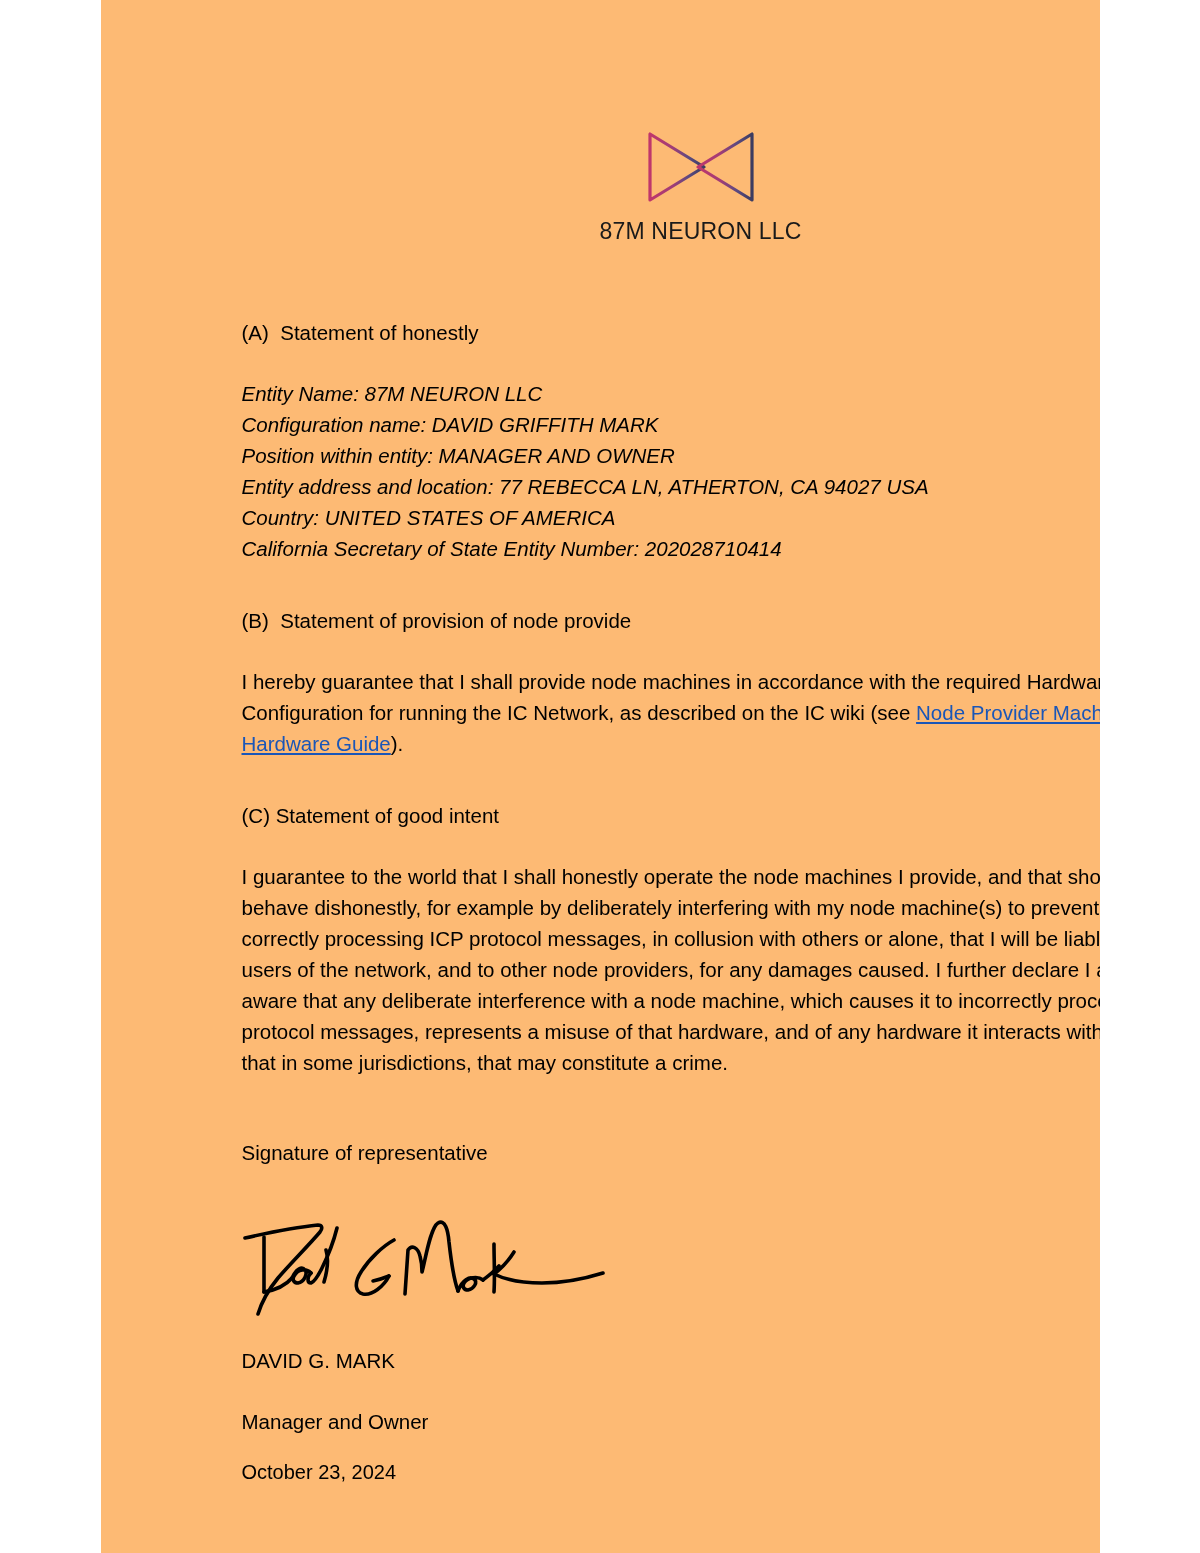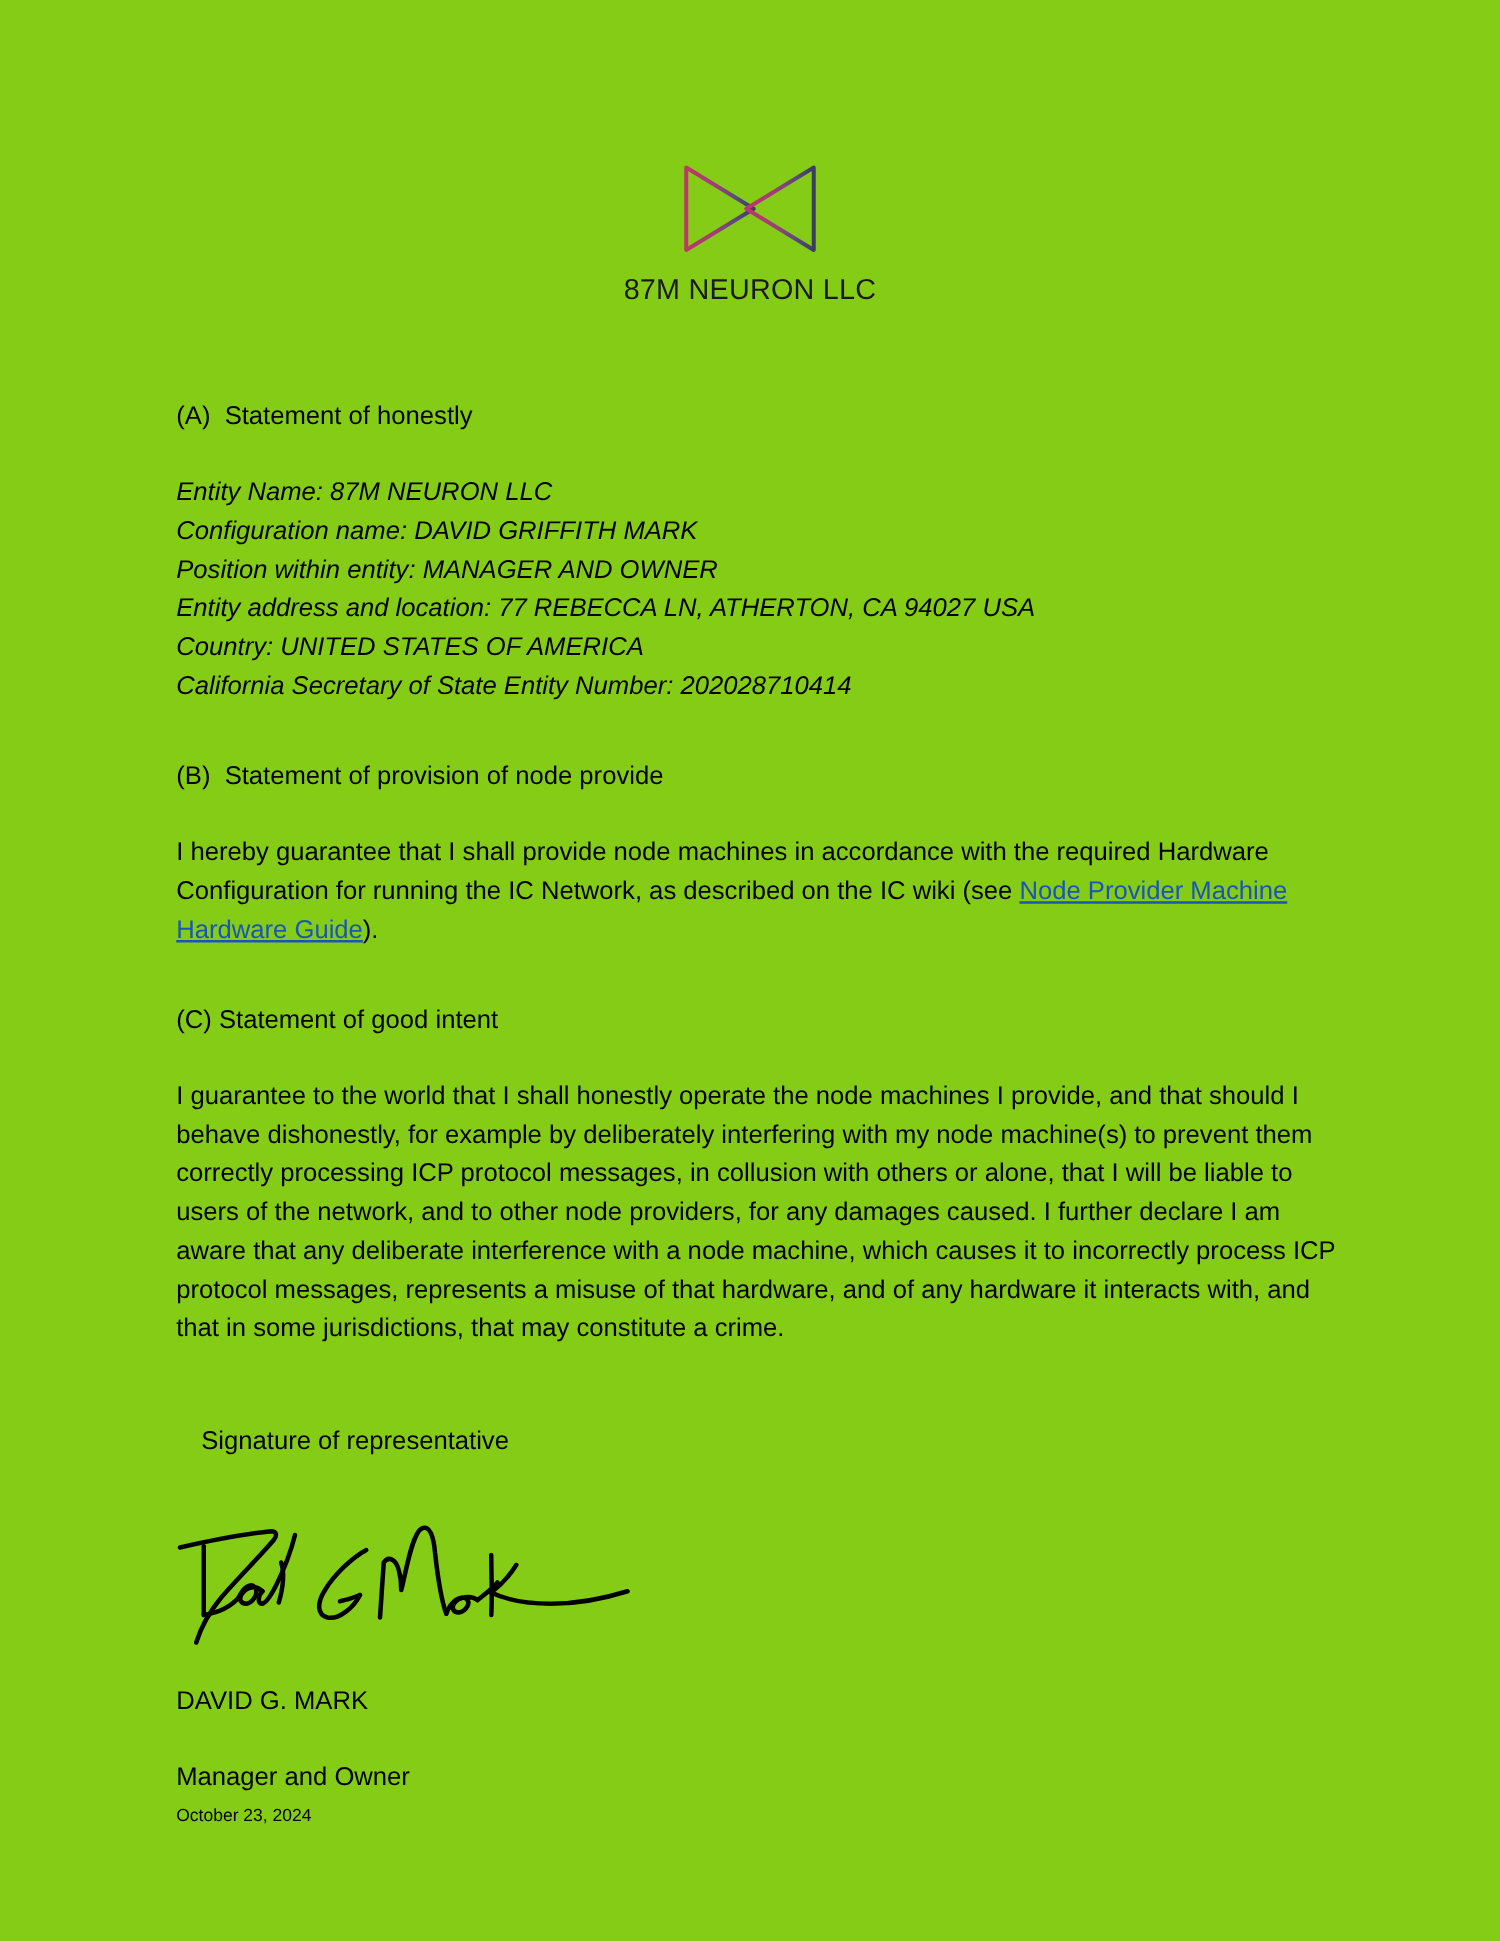--- a/index.html
+++ b/index.html
@@ -7,24 +7,24 @@
     margin: 0;
     padding: 0;
     background: #ffffff;
   }
   body {
     font-family: "Liberation Sans", sans-serif;
     color: #000000;
   }
   .page {
     position: relative;
-    width: 1200px;
+    width: 999px;
     height: 1553px;
     margin: 0 auto;
-    background: #84cc16;
+    background: #fdba74;
     box-sizing: border-box;
     overflow: hidden;
   }
 
   
   .letterhead {
     position: absolute;
     top: 128px;
     left: 0;
     width: 1200px;
@@ -75,21 +75,20 @@
 
   a.doclink {
     color: #1a56b8;
     text-decoration: underline;
   }
 
   
   .sig-label {
     font-size: 20.5px;
     line-height: 30px;
-    margin-left: 20px;
   }
   .signature-wrap {
     margin-top: 38px;
     width: 380px;
     height: 118px;
   }
   .signature-svg {
     display: block;
     width: 380px;
     height: 118px;
@@ -98,22 +97,23 @@
     margin-top: 22px;
     font-size: 20.5px;
     line-height: 30px;
   }
   .sig-role {
     margin-top: 30px;
     font-size: 20.5px;
     line-height: 31px;
   }
   .sig-date {
-    font-size: 14px;
-    line-height: 31px;
+    font-size: 20px;
+    line-height: 31px;
+    margin-top: 20px;
   }
 </style>
 </head>
 <body>
 
 <div class="page">
 
   <div class="letterhead">
     <svg class="logo-mark" viewBox="0 0 118 78" aria-hidden="true">
       <defs>

